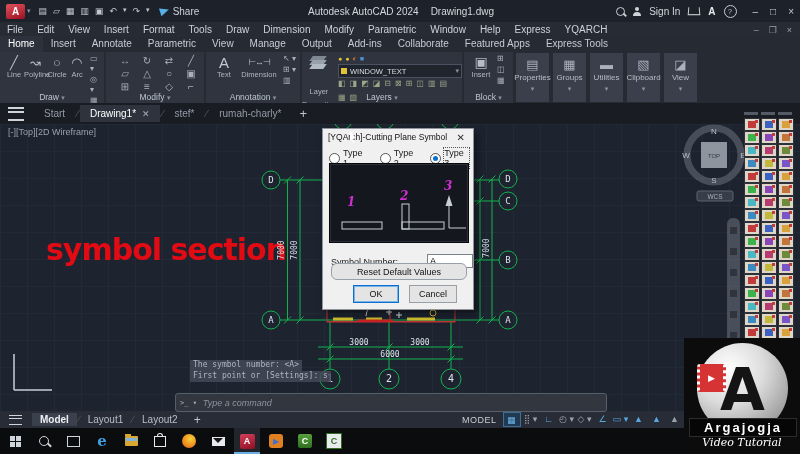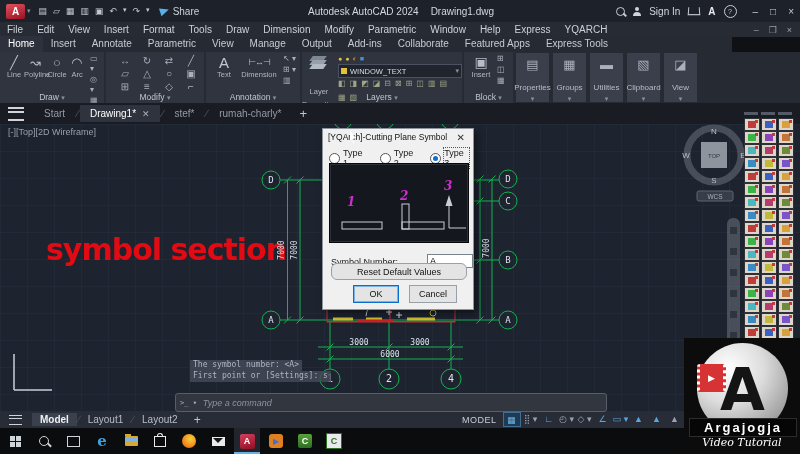--- a/index.html
+++ b/index.html
@@ -35,21 +35,21 @@
             display:flex;align-items:center;justify-content:center;color:#c8cdd4;}
   .winbtns{display:flex;gap:12px;color:#c8cdd4;font-size:10px;margin-left:8px;}
 
   
   .menubar{position:absolute;left:0;top:22px;width:800px;height:15px;background:#272b34;
            display:flex;align-items:center;font-size:10px;}
   .menu-item{padding:0 7px;color:#ccd2da;cursor:default;}
   .menu-winbtns{position:absolute;right:8px;display:flex;gap:10px;color:#9aa1ac;font-size:9px;}
 
   
-  .ribbontabs{position:absolute;left:0;top:37px;width:732px;height:15px;background:#262a33;
+  .ribbontabs{position:absolute;left:0;top:37px;width:800px;height:15px;background:#262a33;
               display:flex;align-items:flex-end;font-size:10px;}
   .rtab{padding:1px 8px;color:#c6ccd5;height:14px;line-height:14px;}
   .rtab.active{background:#2c313c;color:#fff;}
 
   
   .ribbon{position:absolute;left:0;top:52px;width:800px;height:51px;background:#262a32;display:flex;}
   .panel{position:relative;background:#2f343f;height:51px;margin-right:2px;}
   .panel-label{position:absolute;bottom:1px;left:0;width:100%;text-align:center;font-size:8.5px;color:#bfc6cf;}
   .panel-label .gi{color:#8a919c;font-size:7px;}
   .tools-row{display:flex;padding:2px 2px 0 4px;}
@@ -63,21 +63,21 @@
   .bulb-row{display:flex;gap:3px;font-size:7px;height:9px;align-items:center;}
   .layer-dd{margin-top:1px;width:118px;height:12px;background:#20242d;border:1px solid #4a5160;
             display:flex;align-items:center;gap:3px;padding:0 2px;font-size:7.5px;color:#d8dce2;}
   .layer-dd .sw{width:6px;height:6px;background:#e3c23a;}
   .layer-rows{display:flex;gap:4px;font-size:8px;color:#9fa687;line-height:10px;margin-top:1px;flex-wrap:wrap;width:120px;}
   .lp-icon{width:16px;height:14px;margin:4px auto 0;position:relative;}
   .lp-icon i{position:absolute;left:0;width:14px;height:5px;background:#8f97a3;transform:skewX(-35deg);}
   .bigpanel{width:33px;display:flex;flex-direction:column;align-items:center;background:#3a3f4b;
             border:1px solid #262a32;margin-right:2px;}
   .bigpanel .gi{font-size:13px;color:#aab1bc;margin-top:4px;}
-  .bigpanel .bp-label{font-size:8px;color:#b6bdc7;margin-top:11px;}
+  .bigpanel .bp-label{font-size:8px;color:#b6bdc7;margin-top:1px;}
   .bigpanel .dd{font-size:7px;color:#8a919c;margin-top:3px;}
 
   
   .filetabs{position:absolute;left:0;top:103px;width:800px;height:21px;background:#191c23;
             display:flex;align-items:center;font-size:10px;}
   .burger{width:16px;height:10px;margin:0 10px 0 8px;border-top:2px solid #cfd4db;
           border-bottom:2px solid #cfd4db;position:relative;}
   .burger::after{content:"";position:absolute;left:0;top:2px;width:100%;height:2px;background:#cfd4db;}
   .ftab{padding:3px 10px;color:#939aa6;position:relative;}
   .ftab.active{background:#2e333e;color:#fff;}

